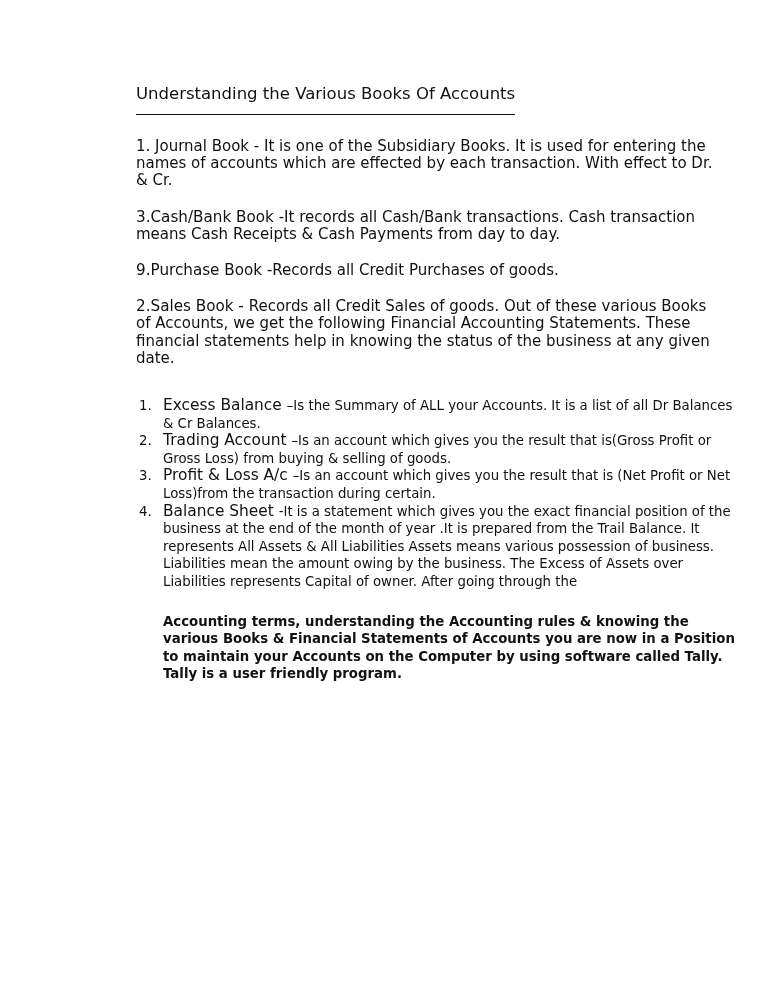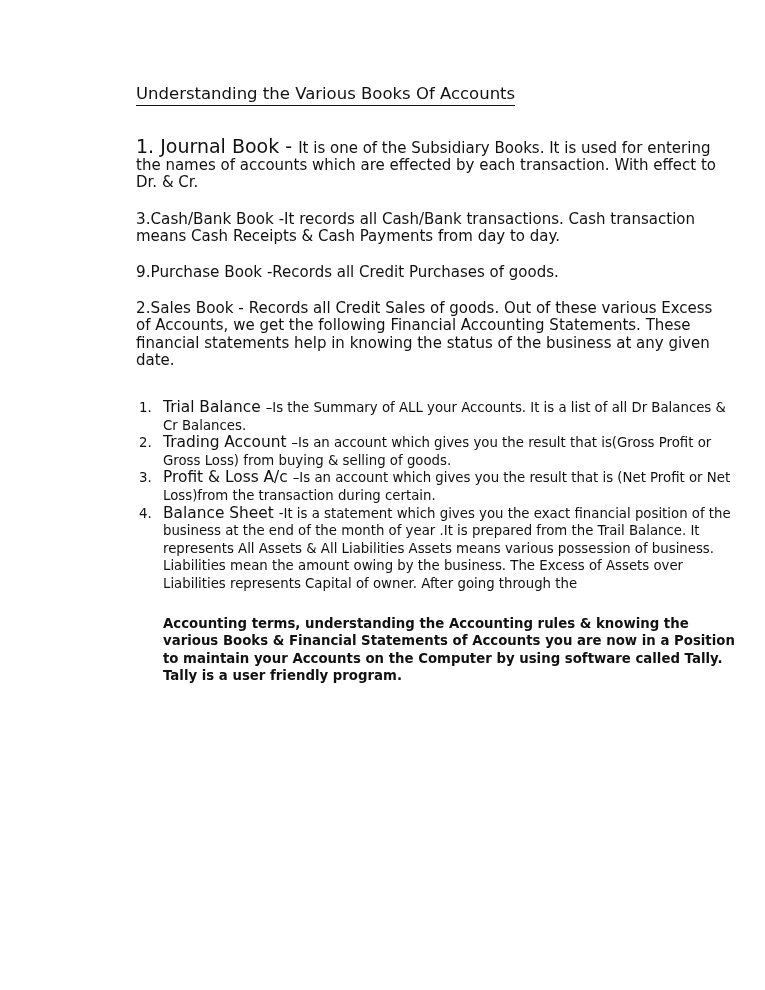--- a/index.html
+++ b/index.html
@@ -28,38 +28,38 @@
   .doc-title {
     font-size: 16.5px;
     line-height: 20px;
     font-weight: 400;
     margin: 0;
     padding: 0;
     white-space: nowrap;
   }
   .doc-title .title-text {
     border-bottom: 1px solid #111111;
-    padding-bottom: 2px;
+    padding-bottom: 11px;
   }
 
   
   .books {
     margin-top: 34px;
   }
   .book-block {
     margin: 0 0 19px 0;
     font-size: 13.3px;
     line-height: 17.2px;
   }
   .book-name {
     font-size: 15.2px;
     line-height: 17.2px;
   }
   .book-name.same-size {
-    font-size: 19px;
+    font-size: 15px;
   }
   .book-desc {
     font-size: 15px;
   }
 
   
   .statements {
     margin: 30px 0 0 0;
     padding: 0;
     list-style: none;
@@ -106,27 +106,27 @@
 
     <div class="books">
 
       <p class="book-block"><span class="book-name same-size">1. Journal Book - </span><span class="book-desc">It is one of the Subsidiary Books. It is used for entering the names of accounts which are effected by each transaction. With effect to Dr. &amp; Cr.</span></p>
 
 
       <p class="book-block"><span class="book-name">3.Cash/Bank Book </span><span class="book-desc">-It records all Cash/Bank transactions. Cash transaction means Cash Receipts &amp; Cash Payments from day to day.</span></p>
 
       <p class="book-block"><span class="book-name">9.Purchase Book </span><span class="book-desc">-Records all Credit Purchases of goods.</span></p>
 
-      <p class="book-block"><span class="book-name">2.Sales Book - </span><span class="book-desc">Records all Credit Sales of goods. Out of these various Excess of Accounts, we get the following Financial Accounting Statements. These financial statements help in knowing the status of the business at any given date.</span></p>
+      <p class="book-block"><span class="book-name">2.Sales Book - </span><span class="book-desc">Records all Credit Sales of goods. Out of these various Books of Accounts, we get the following Financial Accounting Statements. These financial statements help in knowing the status of the business at any given date.</span></p>
 
     </div>
 
     <ol class="statements">
 
-      <li><span class="marker">1.</span><span class="item-title">Trial Balance </span><span class="item-desc">–Is the Summary of ALL your Accounts. It is a list of all Dr Balances &amp; Cr Balances.</span></li>
+      <li><span class="marker">1.</span><span class="item-title">Excess Balance </span><span class="item-desc">–Is the Summary of ALL your Accounts. It is a list of all Dr Balances &amp; Cr Balances.</span></li>
 
       <li><span class="marker">2.</span><span class="item-title">Trading Account </span><span class="item-desc">–Is an account which gives you the result that is(Gross Profit or Gross Loss) from buying &amp; selling of goods.</span></li>
 
       <li><span class="marker">3.</span><span class="item-title">Profit &amp; Loss A/c </span><span class="item-desc">–Is an account which gives you the result that is (Net Profit or Net Loss)from the transaction during certain.</span></li>
 
       <li><span class="marker">4.</span><span class="item-title">Balance Sheet </span><span class="item-desc">-It is a statement which gives you the exact financial position of the business at the end of the month of year .It is prepared from the Trail Balance. It represents All Assets &amp; All Liabilities Assets means various possession of business. Liabilities mean the amount owing by the business. The Excess of Assets over Liabilities represents Capital of owner. After going through the</span></li>
 
     </ol>
 
     <p class="closing">Accounting terms, understanding the Accounting rules &amp; knowing the various Books &amp; Financial Statements of Accounts you are now in a Position to maintain your Accounts on the Computer by using software called Tally. Tally is a user friendly program.</p>

